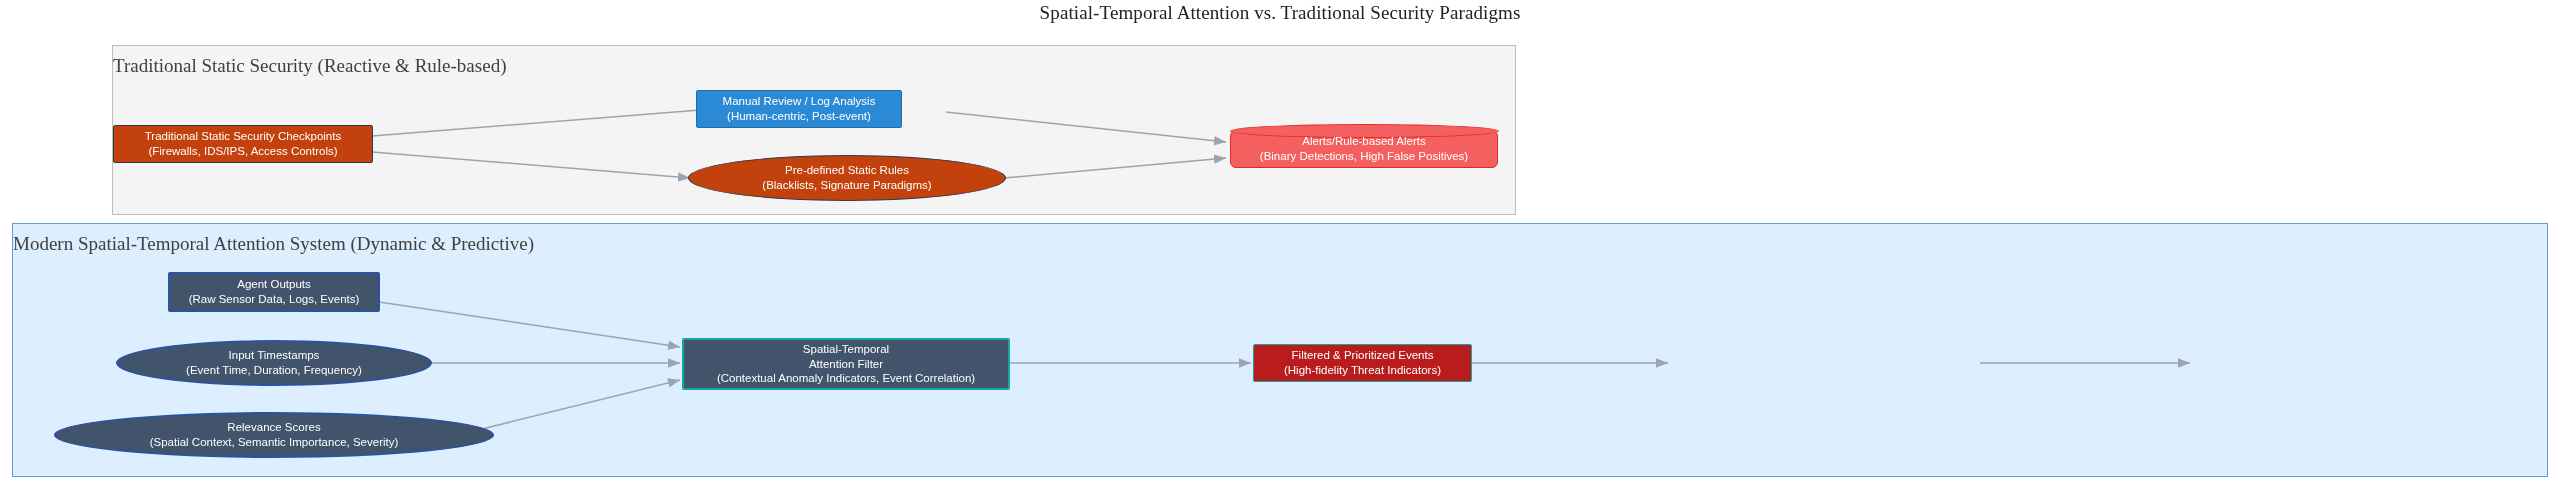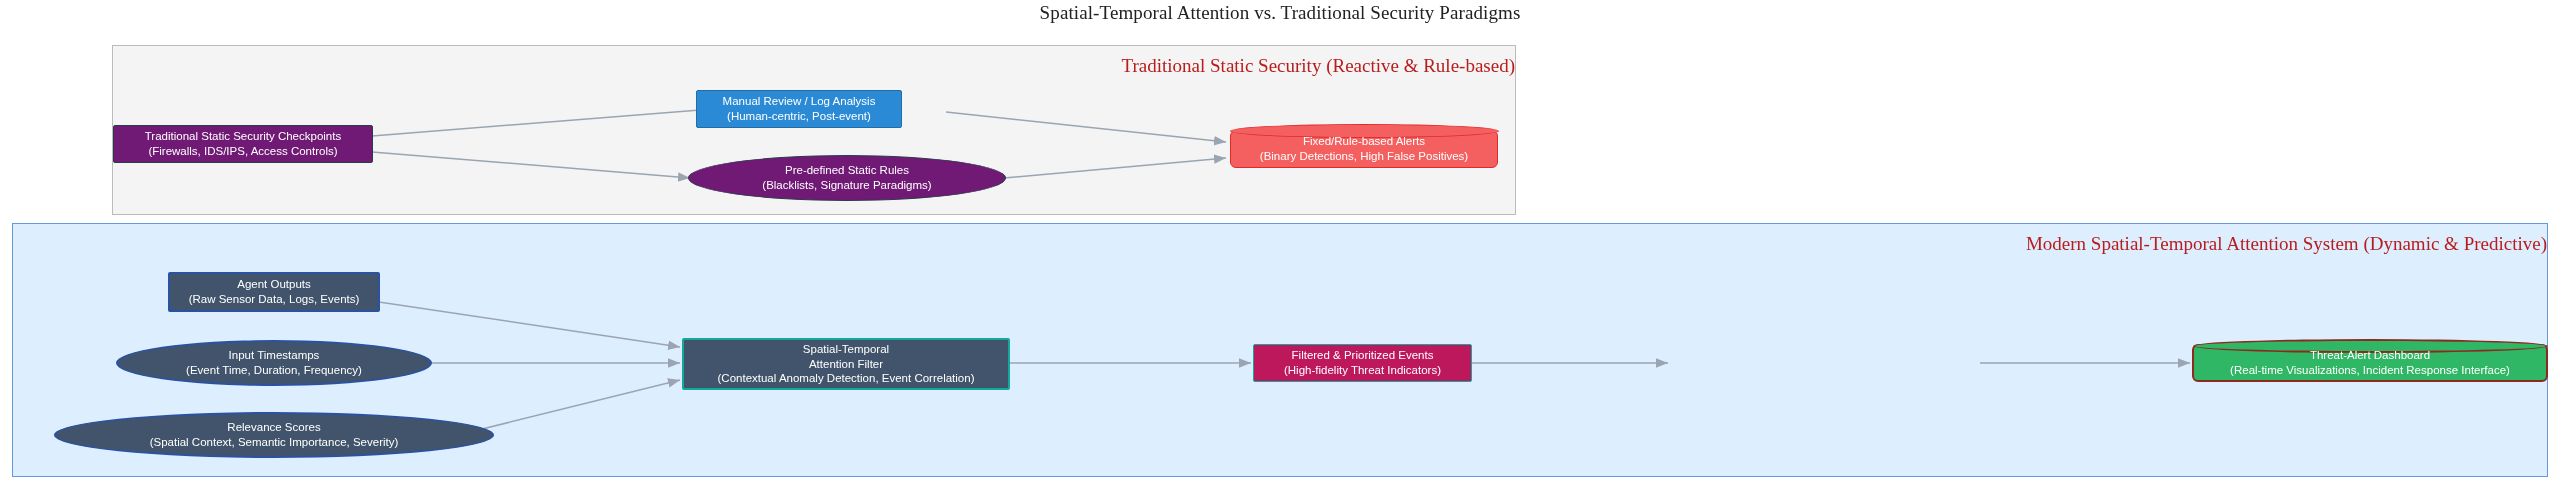--- a/index.html
+++ b/index.html
@@ -36,24 +36,24 @@
   
   .subgraph {
     position: absolute;
     box-sizing: border-box;
   }
   .subgraph .subgraph-title {
     position: absolute;
     top: 9px;
     left: 0;
     width: 100%;
-    text-align: right;
+    text-align: left;
     font-family: "Liberation Serif", serif;
     font-size: 19px;
-    color: #b91c1c;
+    color: #404040;
     white-space: nowrap;
   }
   #sg-traditional {
     left: 112px;
     top: 45px;
     width: 1404px;
     height: 170px;
     background: #f4f4f4;
     border: 1.4px solid #bcbcbc;
   }
@@ -105,26 +105,26 @@
     left: -1.5px;
     right: -1.5px;
     top: -7px;
     height: 14px;
     border-radius: 50% / 50%;
     box-sizing: border-box;
   }
   .node.cylinder .label { position: relative; z-index: 2; }
 
   
-  .fill-slate   { background: #701a75; border: 1.4px solid #2b3a4c; align-items: center; }
+  .fill-slate   { background: #c2410c; border: 1.4px solid #2b3a4c; align-items: center; }
   .fill-blue    { background: #2b8ad6; border: 1.4px solid #1f6ea8; }
   .fill-red     { background: #f4605f; border: 1.6px solid #e02a2a; }
   .fill-slate-b { background: #41546b; border: 2px solid #2952a3; margin-left: 28px; }
   .fill-slate-t { background: #41546b; border: 2px solid #13a89e; }
-  .fill-green-t { background: #be185d; border: 1.6px solid #13a89e; }
+  .fill-green-t { background: #b91c1c; border: 1.6px solid #13a89e; }
   .fill-blue-t  { background: #2b8ad6; border: 1.6px solid #13a89e; }
   .fill-green-r { background: #30b765; border: 2px solid #8b2b20; }
 </style>
 </head>
 <body>
 
 <div id="stage">
 
   <div class="diagram-title">Spatial-Temporal Attention vs. Traditional Security Paradigms</div>
 
@@ -176,21 +176,21 @@
 <span>(Human-centric, Post-event)</span></span>
   </div>
 
   <div class="node stadium fill-slate" style="left:688px; top:155px; width:318px; height:46px;">
     <span class="label"><span>Pre-defined Static Rules</span>
 <span>(Blacklists, Signature Paradigms)</span></span>
   </div>
 
   <div class="node cylinder fill-red" style="left:1230px; top:130px; width:268px; height:38px;">
     <span class="cyl-top fill-red"></span>
-    <span class="label"><span>Fixed/Rule-based Alerts</span>
+    <span class="label"><span>Alerts/Rule-based Alerts</span>
 <span>(Binary Detections, High False Positives)</span></span>
   </div>
 
   <div class="node rect fill-slate-b" style="left:140px; top:272px; width:212px; height:40px;">
     <span class="label"><span>Agent Outputs</span>
 <span>(Raw Sensor Data, Logs, Events)</span></span>
   </div>
 
   <div class="node stadium fill-slate-b" style="left:88px; top:340px; width:316px; height:46px;">
     <span class="label"><span>Input Timestamps</span>
@@ -198,28 +198,23 @@
   </div>
 
   <div class="node stadium fill-slate-b" style="left:26px; top:412px; width:440px; height:46px;">
     <span class="label"><span>Relevance Scores</span>
 <span>(Spatial Context, Semantic Importance, Severity)</span></span>
   </div>
 
   <div class="node rect fill-slate-t" style="left:682px; top:338px; width:328px; height:52px;">
     <span class="label"><span>Spatial-Temporal</span>
 <span>Attention Filter</span>
-<span>(Contextual Anomaly Detection, Event Correlation)</span></span>
+<span>(Contextual Anomaly Indicators, Event Correlation)</span></span>
   </div>
 
   <div class="node rect fill-green-t" style="left:1253px; top:344px; width:219px; height:38px;">
     <span class="label"><span>Filtered &amp; Prioritized Events</span>
 <span>(High-fidelity Threat Indicators)</span></span>
   </div>
 
 
-  <div class="node cylinder fill-green-r" style="left:2192px; top:344px; width:356px; height:38px;">
-    <span class="cyl-top fill-green-r"></span>
-    <span class="label"><span>Threat-Alert Dashboard</span>
-<span>(Real-time Visualizations, Incident Response Interface)</span></span>
-  </div>
 
 </div>
 
 </body></html>

